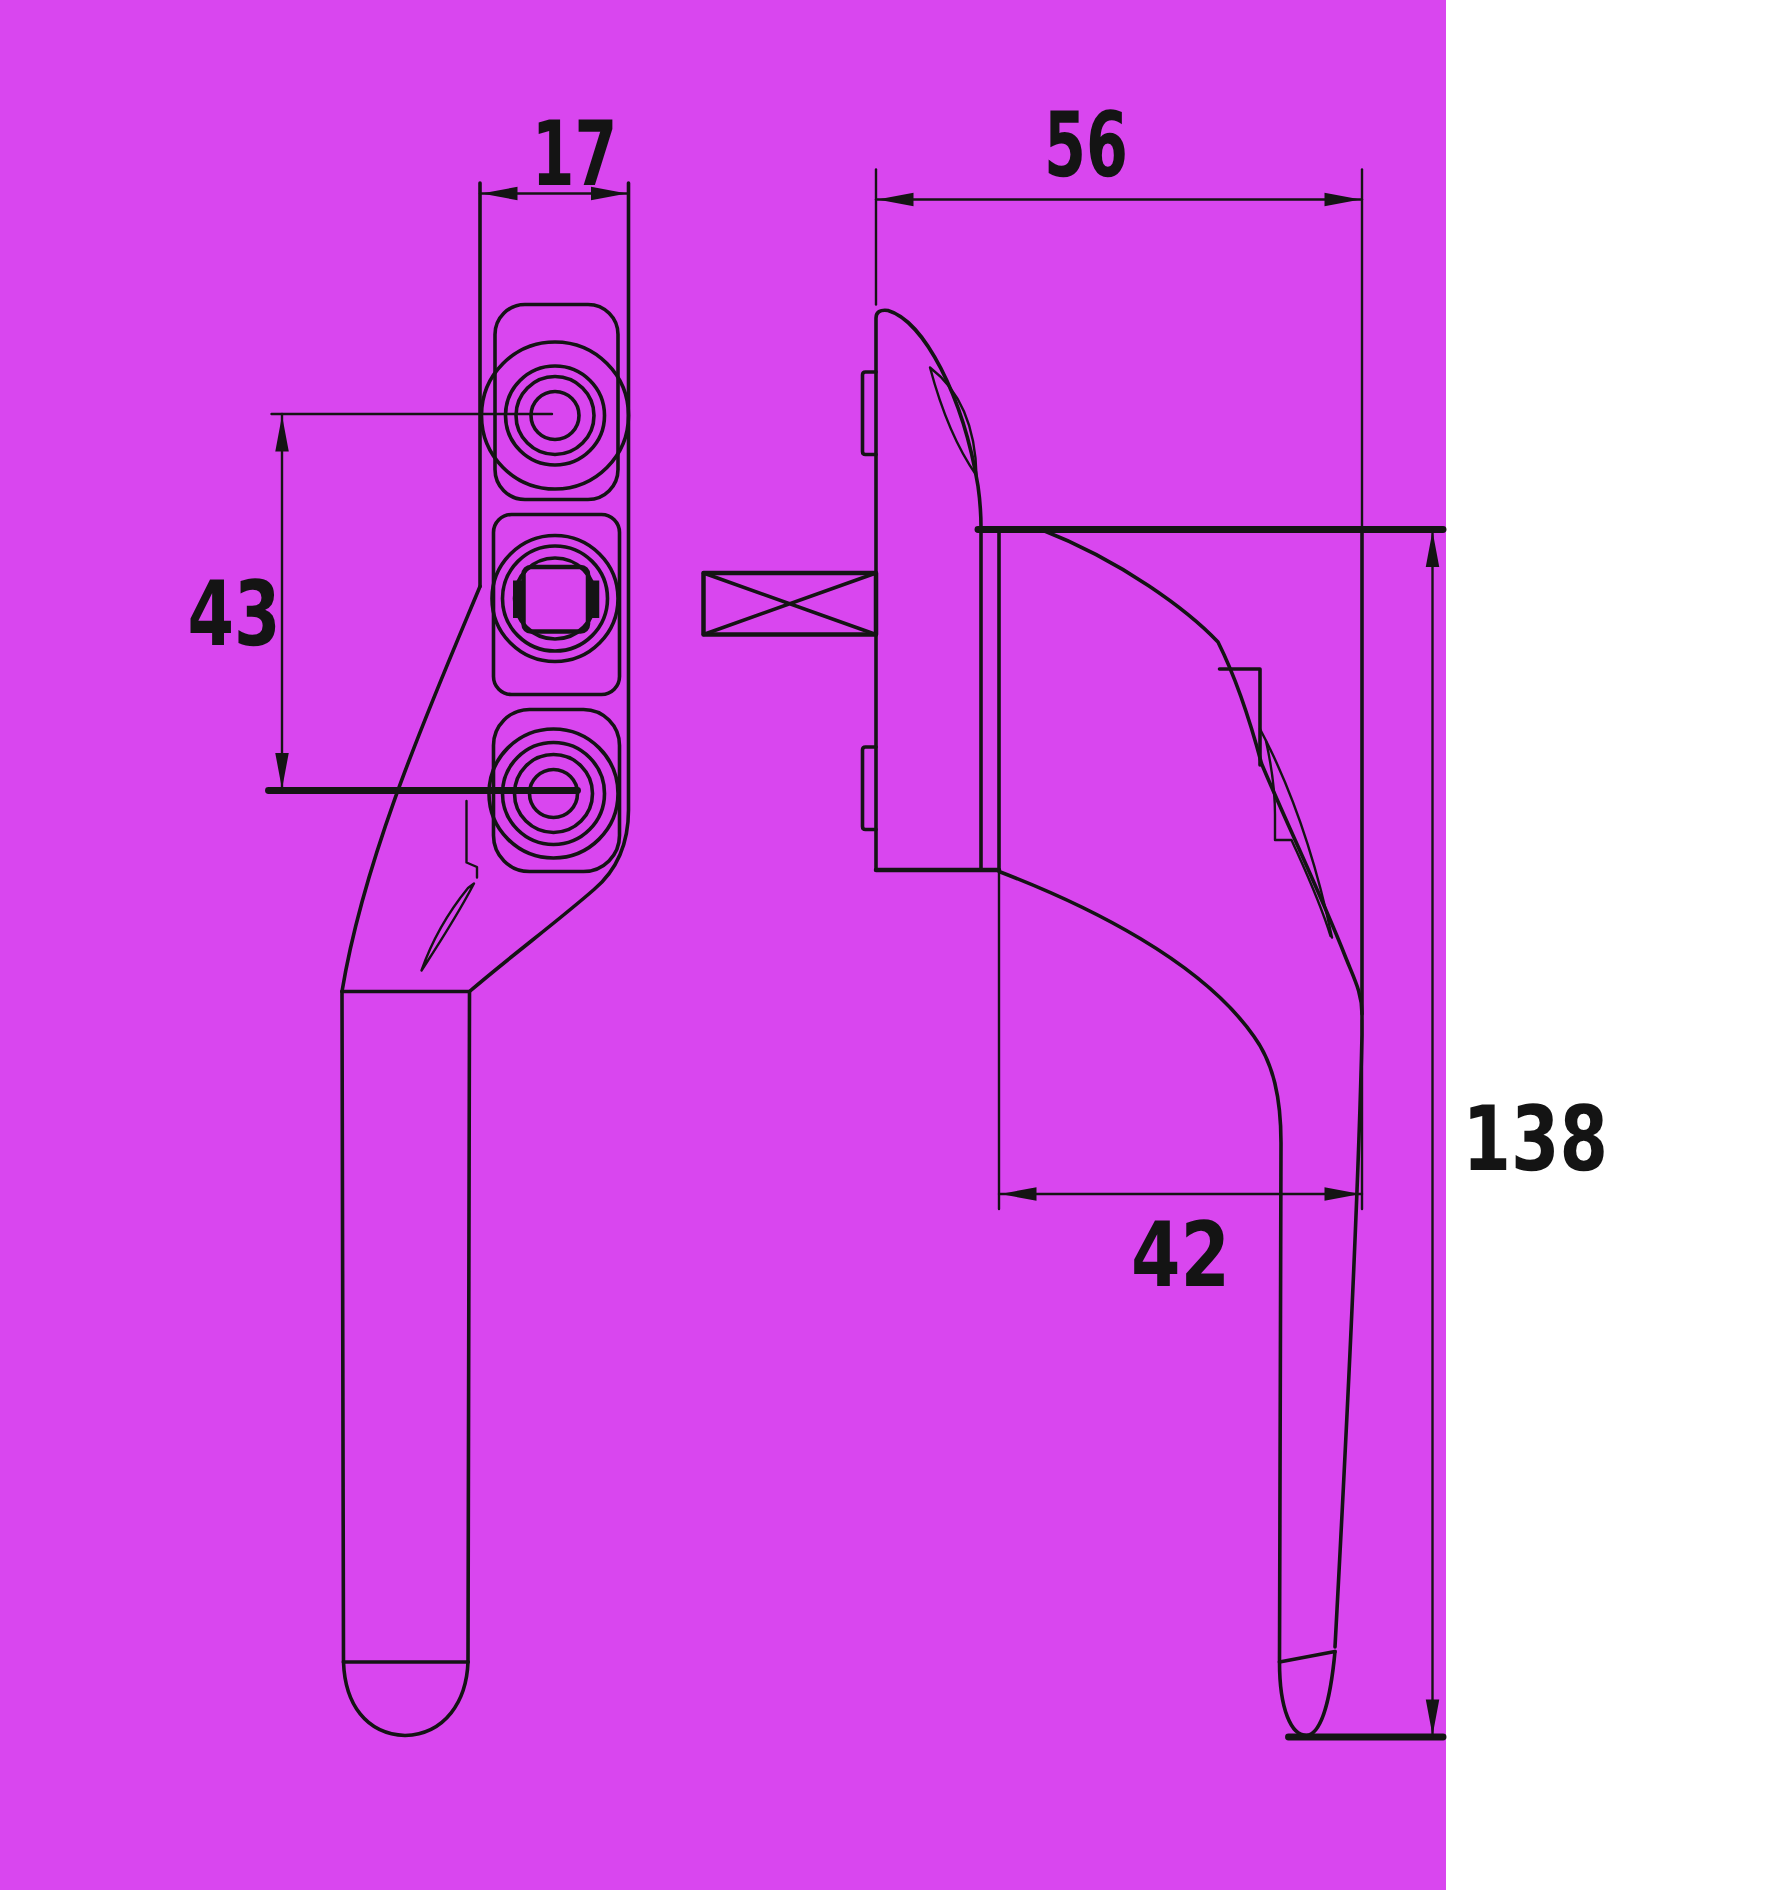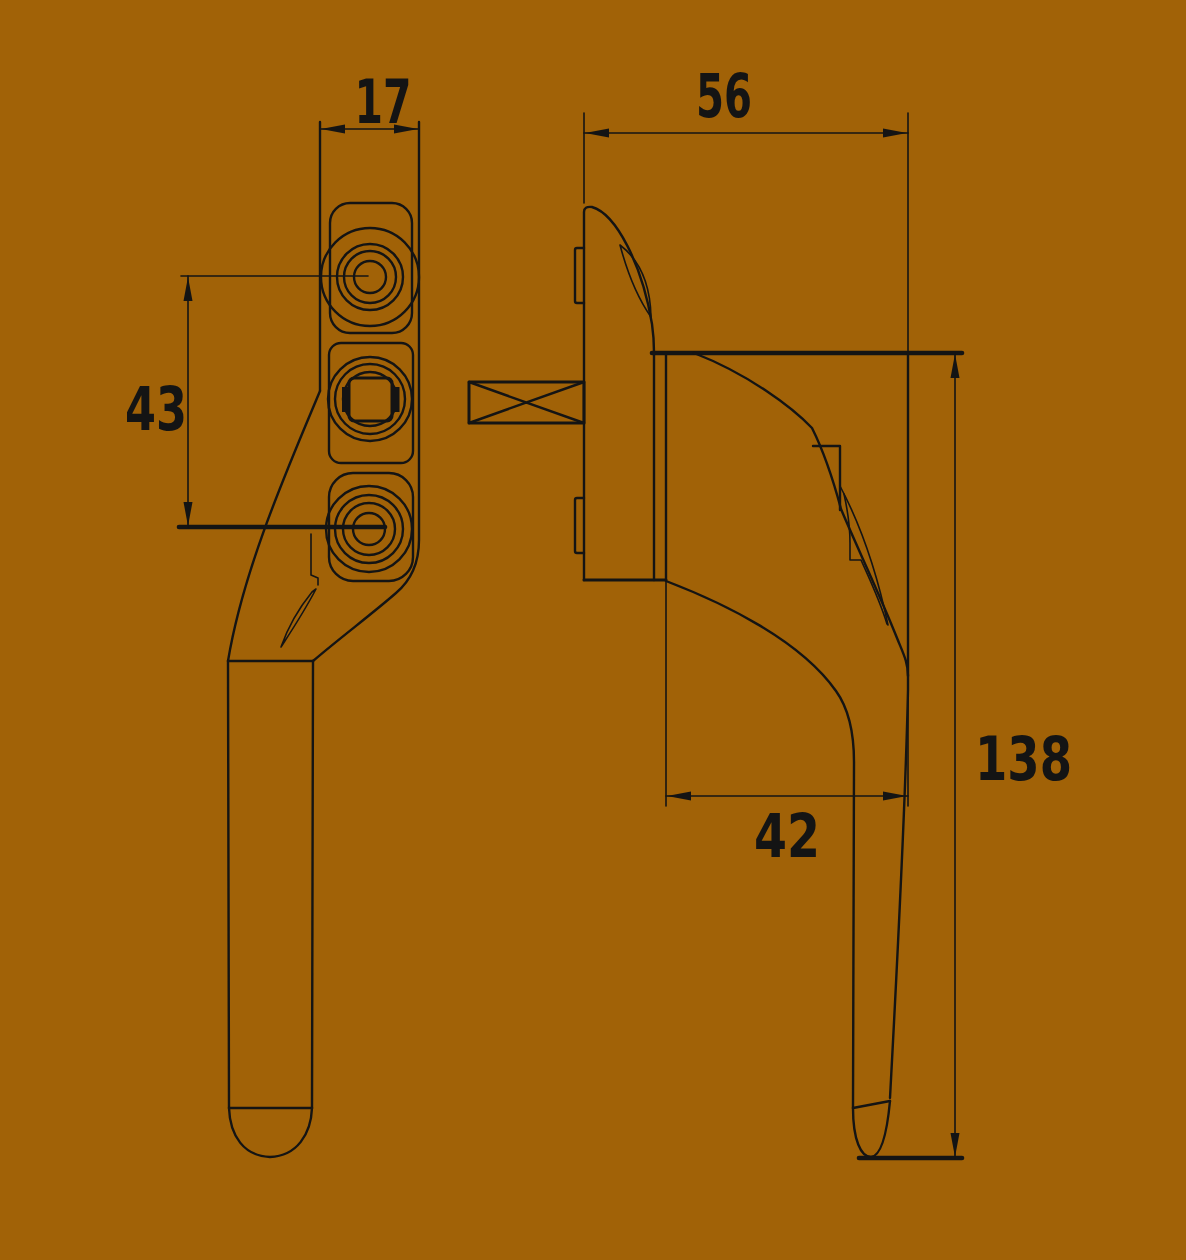--- a/index.html
+++ b/index.html
@@ -6,23 +6,23 @@
     margin: 0;
     padding: 0;
     background: #ffffff;
     width: 1186px;
     height: 1260px;
     overflow: hidden;
     font-family: "DejaVu Sans", sans-serif;
   }
   .canvas-wrap {
     position: relative;
-    width: 1186px;
+    width: 964px;
     height: 1260px;
-    background: #a16207;
+    background: #d946ef;
   }
   svg { display: block; }
   .ln      { stroke: #141414; fill: none; stroke-width: 2.4; stroke-linecap: round; stroke-linejoin: round; }
   .ln-thin { stroke-width: 1.6; }
   .ln-med  { stroke-width: 3; }
   .ln-bold { stroke-width: 4.6; }
   .arr     { fill: #141414; stroke: none; }
   .solid   { fill: #141414; stroke: none; }
   .dim-text {
     font-family: "DejaVu Sans", sans-serif;

